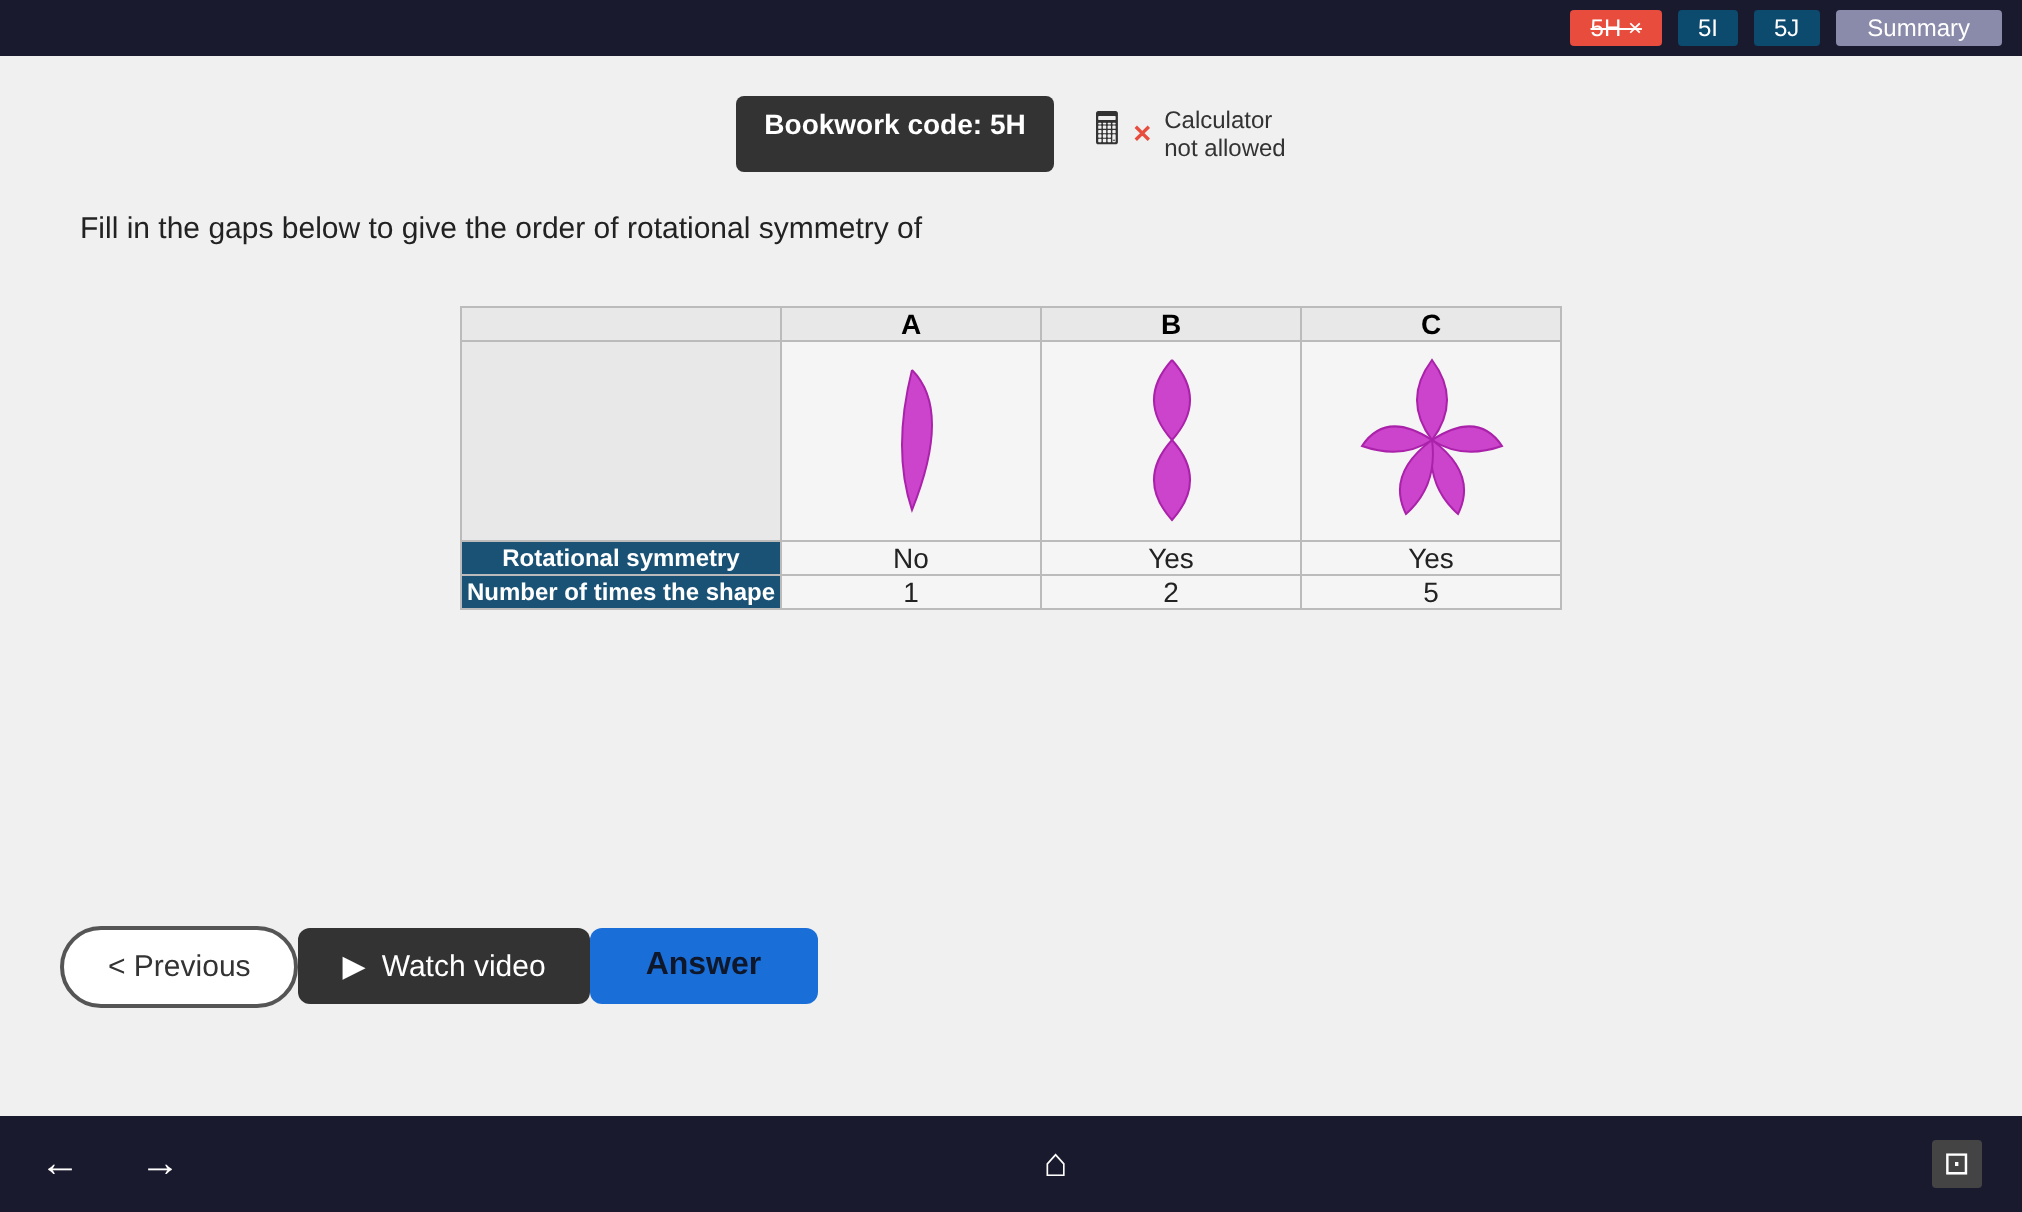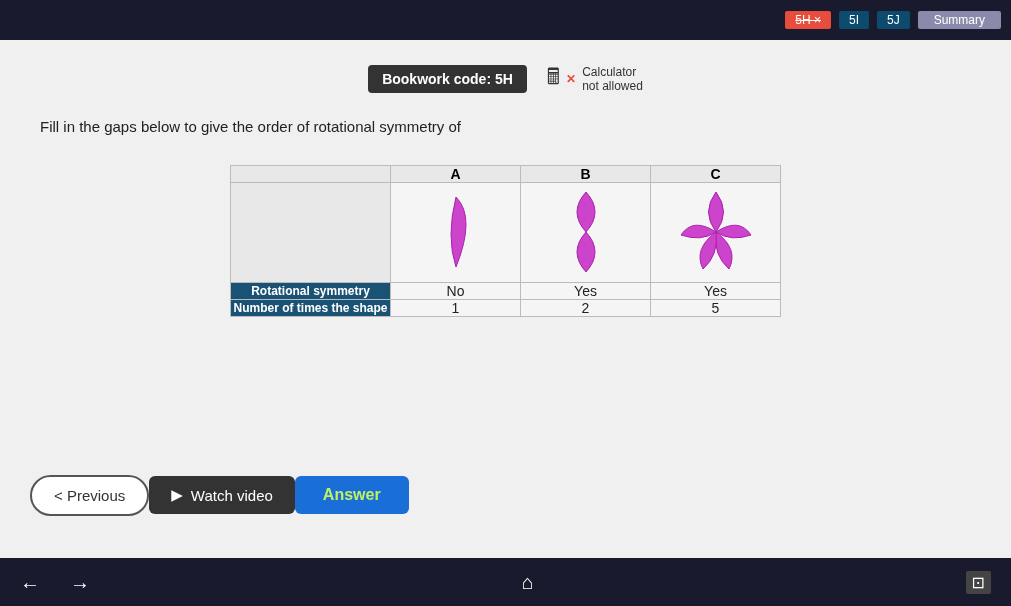--- a/index.html
+++ b/index.html
@@ -12,21 +12,21 @@
       position: relative;
     }
 
     
     .top-bar {
       background: #1a1a2e;
       display: flex;
       align-items: center;
       justify-content: flex-end;
       padding: 4px 10px;
-      height: 40px;
+      height: 28px;
     }
     .top-bar-items {
       display: flex;
       gap: 8px;
       align-items: center;
     }
     .nav-btn {
       background: #0c4a6e;
       color: white;
       border: none;
@@ -56,21 +56,20 @@
       margin: 0 0 0 0;
       height: 530px;
       padding: 20px 40px;
       position: relative;
       overflow: hidden;
     }
 
     
     .header-row {
       display: flex;
-      align-items: center;
       justify-content: center;
       gap: 20px;
       margin-bottom: 18px;
     }
     .bookwork-badge {
       background: #333;
       color: white;
       padding: 6px 14px;
       font-size: 14px;
       font-weight: bold;
@@ -199,21 +198,21 @@
       border-radius: 6px;
       padding: 10px 22px;
       font-size: 15px;
       cursor: pointer;
       display: flex;
       align-items: center;
       gap: 8px;
     }
     .answer-btn {
       background: #1a6ed8;
-      color: #bef264;
+      color: #0f172a;
       border: none;
       border-radius: 6px;
       padding: 10px 28px;
       font-size: 16px;
       font-weight: bold;
       cursor: pointer;
     }
 
     
     .browser-nav {

